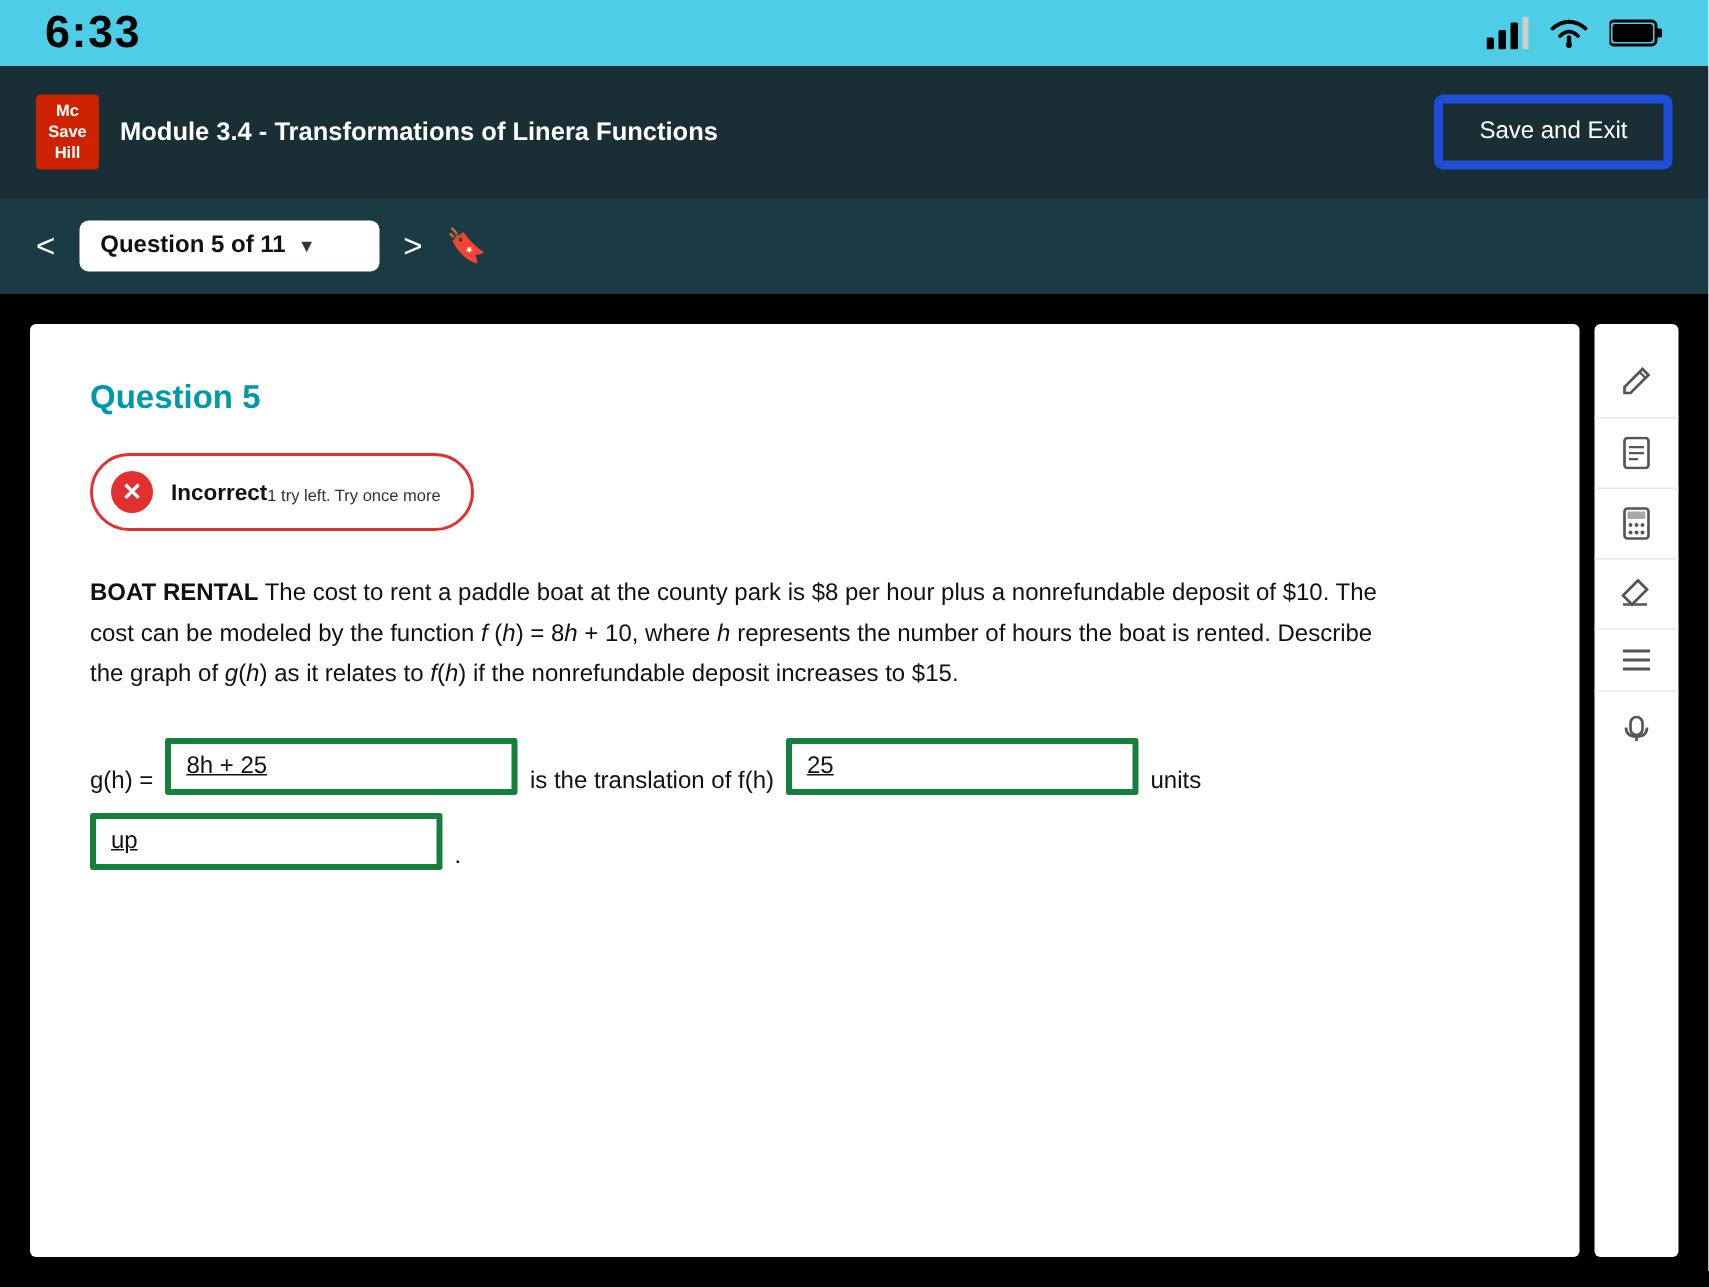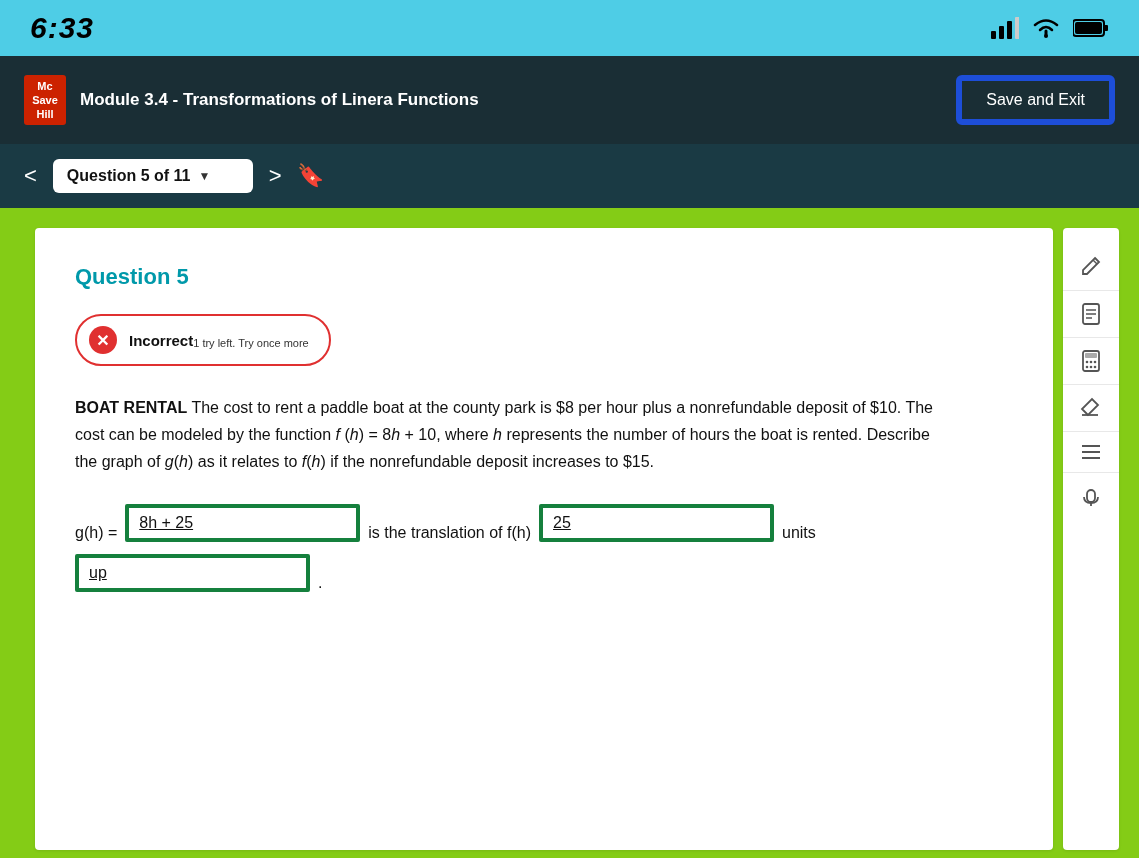--- a/index.html
+++ b/index.html
@@ -1,26 +1,25 @@
 <!DOCTYPE html>
 <html><head>
   <meta charset="utf-8">
   <style>
     * { box-sizing: border-box; margin: 0; padding: 0; }
     body { font-family: -apple-system, BlinkMacSystemFont, 'Segoe UI', Arial, sans-serif; background: #f0f0f0; width: 1139px; min-height: 858px; }
 
     
     .status-bar {
       background: #4ecde6;
-      height: 56px;
+      height: 44px;
       display: flex;
       align-items: center;
       justify-content: space-between;
       padding: 0 30px;
-      font-style: italic;
     }
     .status-time {
       font-size: 30px;
       font-weight: 700;
       color: #000;
       letter-spacing: 1px;
     }
     .status-icons {
       display: flex;
       align-items: center;
@@ -116,25 +115,24 @@
     .bookmark-icon {
       color: white;
       font-size: 22px;
       cursor: pointer;
       background: none;
       border: none;
     }
 
     
     .main-content {
-      background: #84cc16;
+      background: #000000;
       min-height: calc(858px - 60px - 72px - 64px);
       display: flex;
       gap: 0;
-      padding-left: 15px;
     }
 
     .content-panel {
       flex: 1;
       background: white;
       margin: 20px 0 20px 20px;
       padding: 36px 40px;
       border-radius: 4px;
       box-shadow: 0 1px 3px rgba(0,0,0,0.1);
     }

